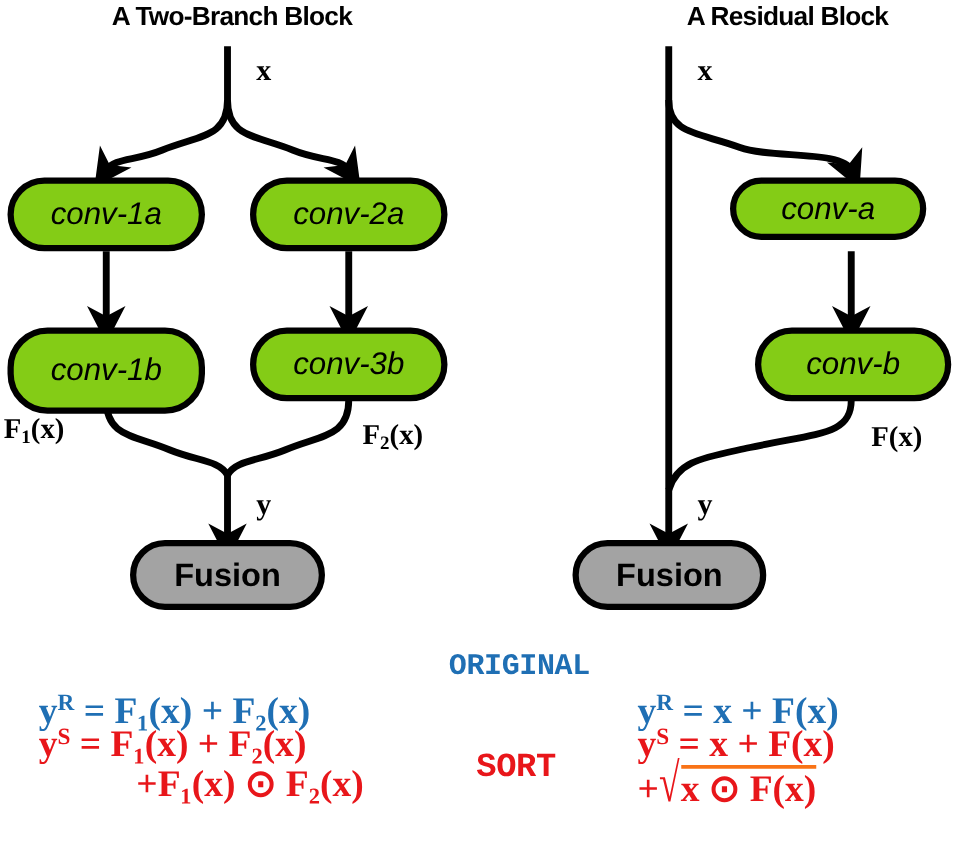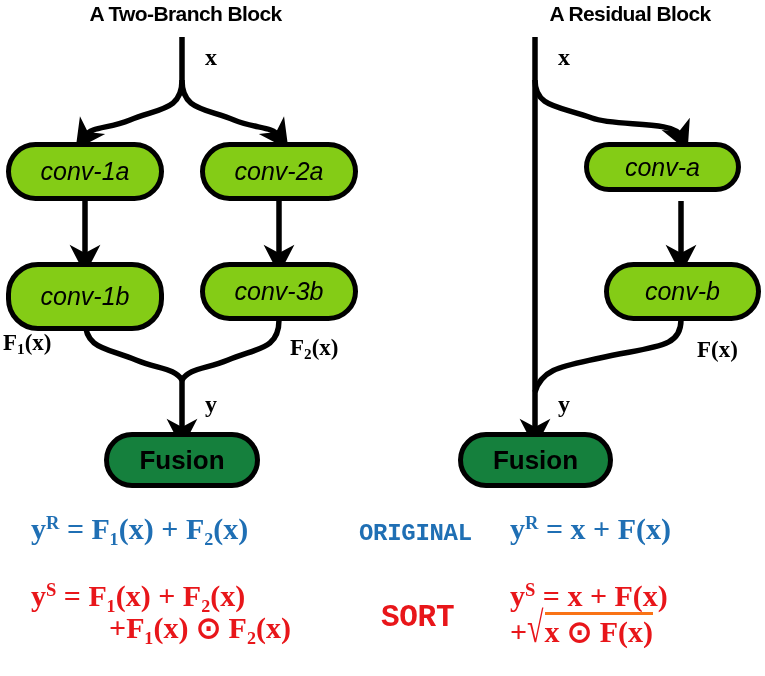--- a/index.html
+++ b/index.html
@@ -41,21 +41,21 @@
     display: flex;
     align-items: center;
     justify-content: center;
     font-family: "Liberation Sans", sans-serif;
     font-style: italic;
     font-size: 25px;
     color: #000000;
     white-space: nowrap;
   }
   .node.fusion {
-    background: #15803d;
+    background: #a3a3a3;
     font-style: normal;
     font-weight: bold;
     font-size: 26px;
     border-width: 5px;
     border-radius: 30px;
   }
   .mathlabel {
     position: absolute;
     font-family: "Liberation Serif", serif;
     font-weight: bold;
@@ -81,32 +81,32 @@
     font-family: "Liberation Serif", serif;
     font-weight: bold;
     font-size: 30px;
     white-space: nowrap;
     line-height: 1.08;
   }
   .eq .sup {
     font-size: 0.62em;
     vertical-align: 0.52em;
   }
-  .eq.blue { color: #1F6FB4; }
+  .eq.blue { color: #1F6FB4; margin-top: 40px; }
   .eq.red  { color: #E8161A; }
   .tag {
     position: absolute;
     font-family: Liberation Mono, monospace;
     font-weight: bold;
     font-size: 24px;
     white-space: nowrap;
     letter-spacing: -0.3px;
   }
   .tag.blue { color: #1F6FB4; }
-  .tag.red  { color: #E8161A; font-size: 31px; }
+  .tag.red  { color: #E8161A; font-size: 27px; }
   .eqline { display: block; }
   .eqline.indent { text-align: center; }
   .sqrt-wrap {
     display: inline-block;
     position: relative;
   }
   .sqrt-bar {
     display: inline-block;
     border-top: 3px solid #f97316;
     padding-top: 1px;

